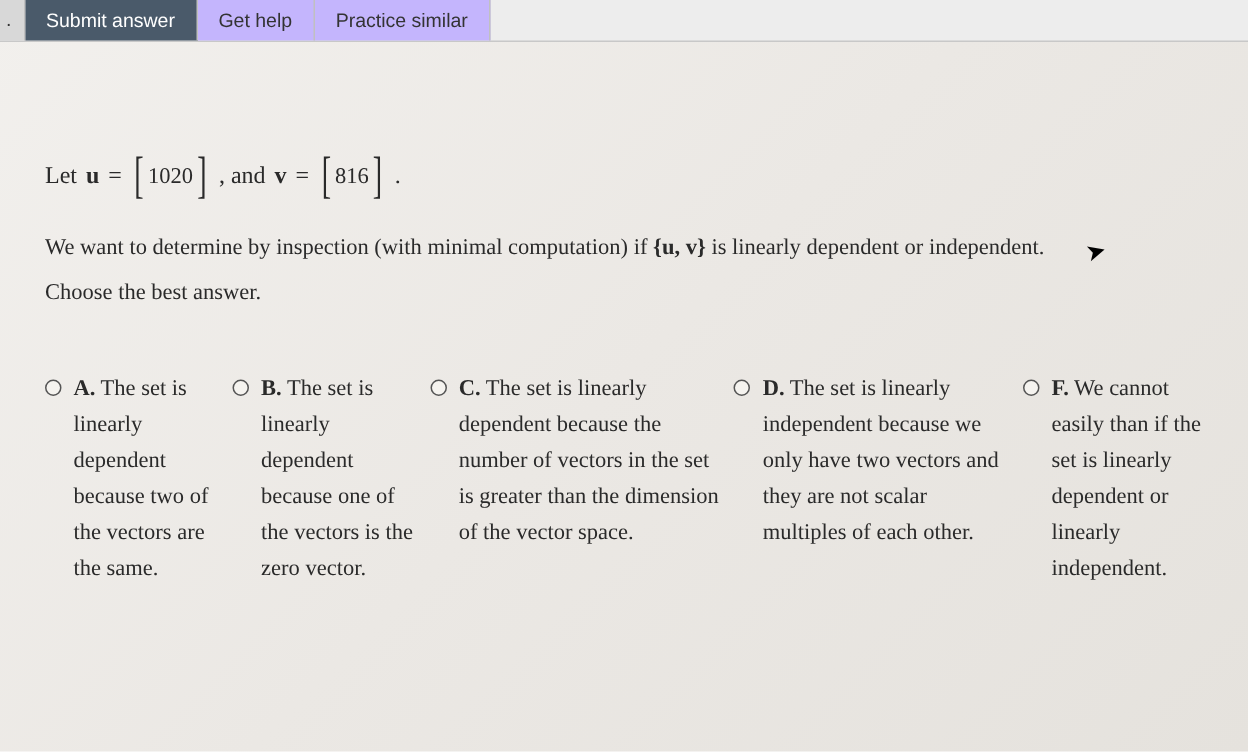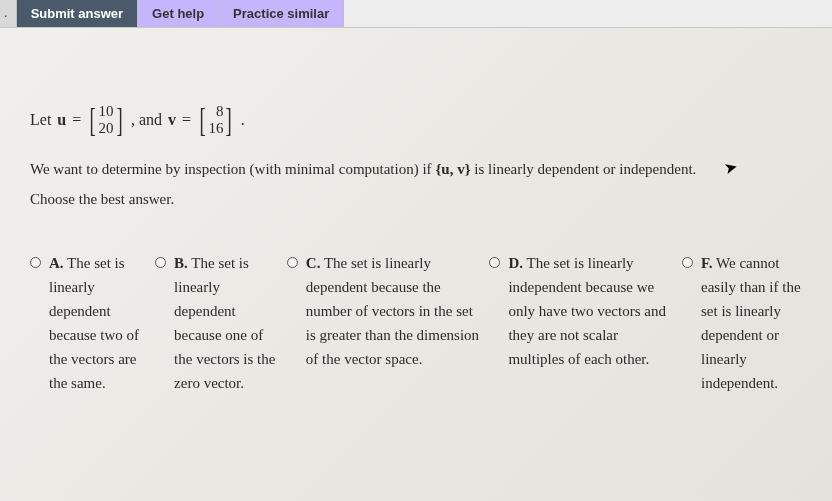--- a/index.html
+++ b/index.html
@@ -32,21 +32,20 @@
       border-right: 1px solid #c0c0c0;
     }
     .btn {
       font-family: Arial, sans-serif;
       font-size: 13px;
       padding: 5px 14px;
       border-right: 1px solid #c0c0c0;
       cursor: pointer;
       display: flex;
       align-items: center;
-      font-weight: bold;
     }
     .btn-primary {
       background: #4a5a6a;
       color: #fff;
     }
     .btn-secondary {
       background: #c4b5fd;
       color: #333;
     }
     .content {
@@ -67,22 +66,21 @@
       align-items: center;
     }
     .bracket {
       font-size: 34px;
       line-height: 0.9;
       font-weight: 300;
       transform: scaleX(0.55);
     }
     .vcol {
       display: flex;
-      flex-direction: column;
-      align-items: flex-end;
+      align-items: flex-start;
       line-height: 1.15;
       font-size: 15px;
     }
     .bold {
       font-weight: bold;
     }
     .para {
       margin-bottom: 8px;
     }
     .para2 {

